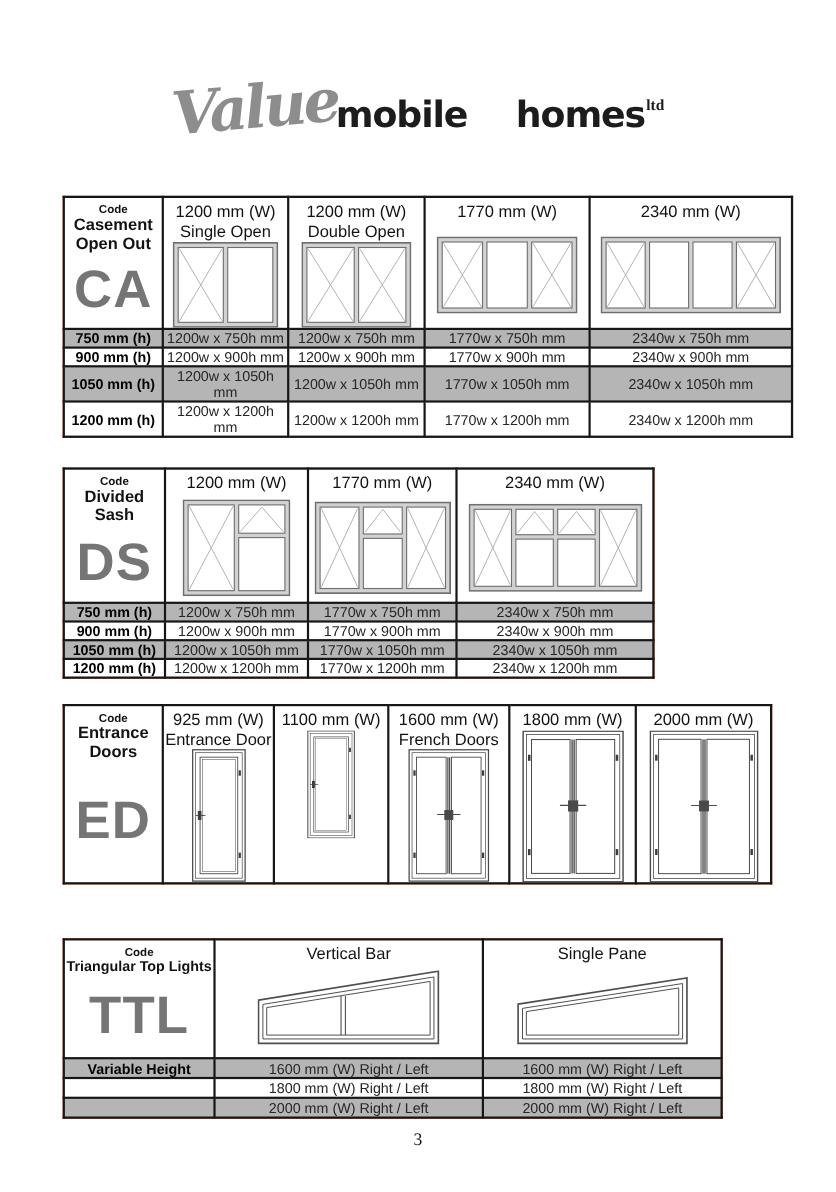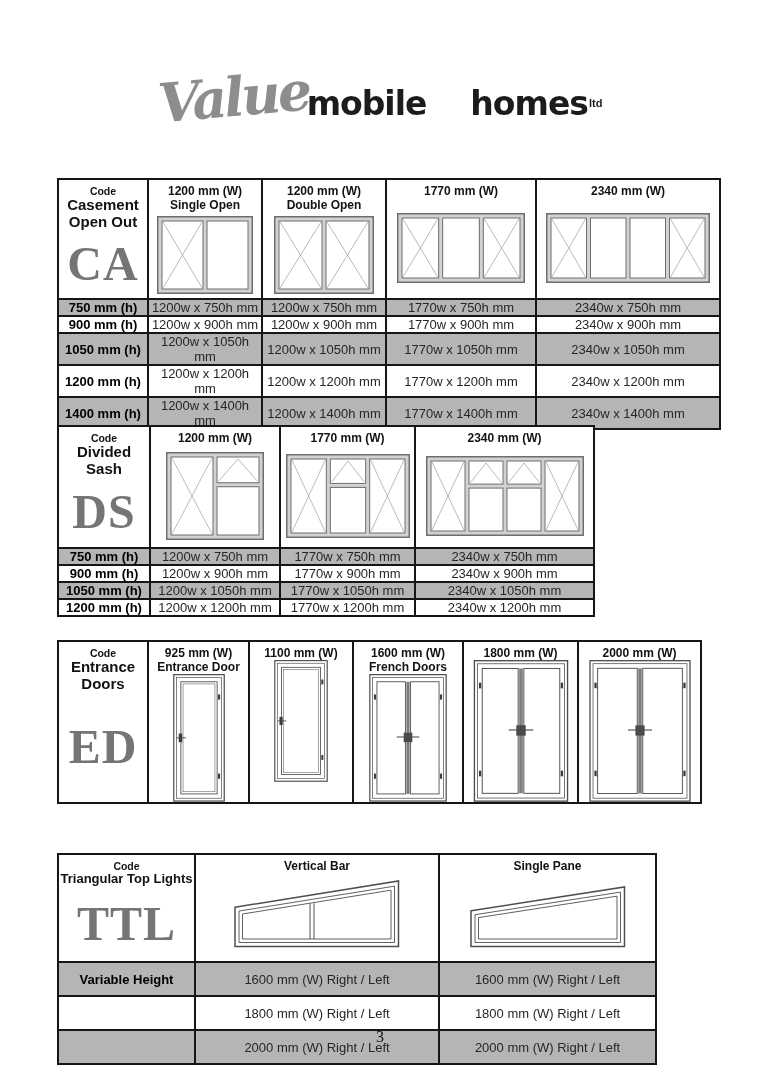--- a/index.html
+++ b/index.html
@@ -9,43 +9,43 @@
 
   
   .logo { position:absolute; top:58px; left:0; right:0; height:84px;
     display:flex; justify-content:center; align-items:center; }
   .logo-value { font-family:"DejaVu Serif", serif; font-style:italic; font-weight:bold;
     font-size:54px; color:#8d8d8d; line-height:1; letter-spacing:-3px;
     transform:rotate(-5deg); margin-right:-2px; margin-top:-6px; }
   .logo-right { display:flex; margin-top:8px; }
   .logo-mobile, .logo-homes { font-family:"DejaVu Sans", sans-serif; font-weight:bold;
     font-size:33px; color:#1c1c1c; line-height:0.82; letter-spacing:-1px; }
-  .logo-homes-row { display:flex; align-items:center;margin-left:44px; }
-  .logo-ltd { font-family:Liberation Sans, sans-serif; font-weight:bold; font-size:11px;
+  .logo-homes-row { display:flex; align-items:flex-start;margin-left:44px; }
+  .logo-ltd { font-family:Liberation Serif, serif; font-weight:bold; font-size:14px;
     color:#1c1c1c; margin-left:1px; line-height:1; }
 
   
   table.spec { position:absolute; border-collapse:collapse; table-layout:fixed; background:#c2410c;padding-left:16px; }
   .spec th, .spec td { border:2px solid #161616; padding:0; text-align:center; }
   .spec thead th { vertical-align:top; background:#fff; }
   .spec td, .spec tbody th { vertical-align:middle; height:17px; }
-  #t-TTL td, #t-TTL tbody th { height:34px;margin-left:42px; }
+  #t-TTL td, #t-TTL tbody th { height:18px;margin-left:42px; }
   .spec td { font-size:13px; color:#262626; font-weight:normal; }
   .spec tbody th { font-size:13px; font-weight:bold; color:#000; }
   tr.gray > * { background:#b5b5b5; }
   tr.white > * { background:#ffffff; }
 
   .hd { display:flex; flex-direction:column; align-items:center; padding-top:4px; }
-  .hd-title, .hd-sub { font-weight:bold; font-size:12px; line-height:1.18; color:#121212; }
+  .hd-title, .hd-sub { font-weight:normal; font-size:15px; line-height:1.18; color:#121212; }
   .code-label { font-weight:bold; font-size:10.5px; color:#121212; margin-top:1px; }
   .code-name { font-weight:bold; font-size:15px; line-height:1.12; color:#121212;
     white-space:pre-line; }
   #t-TTL .code-name { font-size:13px; }
   .code-big { font-weight:bold; font-size:48px; color:#757575; line-height:1;
-    margin:auto 0; letter-spacing:1px; font-family:Liberation Serif, serif; }
+    margin:auto 0; letter-spacing:1px; font-family:Liberation Sans, sans-serif; }
   .diagram { margin:auto 0; display:block; }
 
   .pagenum { position:absolute; top:1028px; left:0; right:0; text-align:center;
     font-family:"Liberation Serif", serif; font-size:16px; color:#141414; }
 </style>
 </head>
 <body>
 
 <div class="sheet">
 
@@ -160,27 +160,20 @@
           <td>1200w x 1050h mm</td>
           <td>1770w x 1050h mm</td>
           <td>2340w x 1050h mm</td>
         </tr>
         <tr class="white">
           <th>1200 mm (h)</th>
           <td>1200w x 1200h mm</td>
           <td>1200w x 1200h mm</td>
           <td>1770w x 1200h mm</td>
           <td>2340w x 1200h mm</td>
-        </tr>
-        <tr class="gray">
-          <th>1400 mm (h)</th>
-          <td>1200w x 1400h mm</td>
-          <td>1200w x 1400h mm</td>
-          <td>1770w x 1400h mm</td>
-          <td>2340w x 1400h mm</td>
         </tr>
       </tbody>
     </table>
   <table class="spec" id="t-DS" style="left: 57px; top: 425px; width: 536px;">
       <colgroup>
         <col style="width: 92px;">
         <col style="width: 130px;">
         <col style="width: 135px;">
         <col style="width: 179px;">
       </colgroup>
@@ -306,21 +299,21 @@
                 <rect x="9" y="9" width="42" height="130" fill="none" stroke="#4a4a4a" stroke-width="1"></rect>
                 <rect x="11.5" y="11.5" width="37" height="125" fill="none" stroke="#4a4a4a" stroke-width="0.6"></rect>
                 <rect x="6.5" y="69" width="4" height="10" fill="#3d3d3d"></rect>
                 <line x1="4" y1="74" x2="15" y2="74" stroke="#3d3d3d" stroke-width="1"></line>
                 <rect x="52" y="23.68" width="2.5" height="6" fill="#3d3d3d"></rect>
                 <rect x="52" y="115.44" width="2.5" height="6" fill="#3d3d3d"></rect>
               </svg>
             </div>
           </th>
           <th>
-            <div class="hd" style="height: 140px;">
+            <div class="hd" style="height: 120px;">
               <div class="hd-title">1100 mm (W)</div>
               <svg width="66" height="150" viewBox="0 0 66 150" class="diagram">
                 <rect x="0.75" y="0.75" width="64.5" height="148.5" fill="#fff" stroke="#4a4a4a" stroke-width="1.4"></rect>
                 <rect x="4" y="4" width="58" height="142" fill="none" stroke="#4a4a4a" stroke-width="0.8"></rect>
                 <rect x="9" y="9" width="48" height="132" fill="none" stroke="#4a4a4a" stroke-width="1"></rect>
                 <rect x="11.5" y="11.5" width="43" height="127" fill="none" stroke="#4a4a4a" stroke-width="0.6"></rect>
                 <rect x="6.5" y="70" width="4" height="10" fill="#3d3d3d"></rect>
                 <line x1="4" y1="75" x2="15" y2="75" stroke="#3d3d3d" stroke-width="1"></line>
                 <rect x="58" y="24" width="2.5" height="6" fill="#3d3d3d"></rect>
                 <rect x="58" y="117" width="2.5" height="6" fill="#3d3d3d"></rect>

